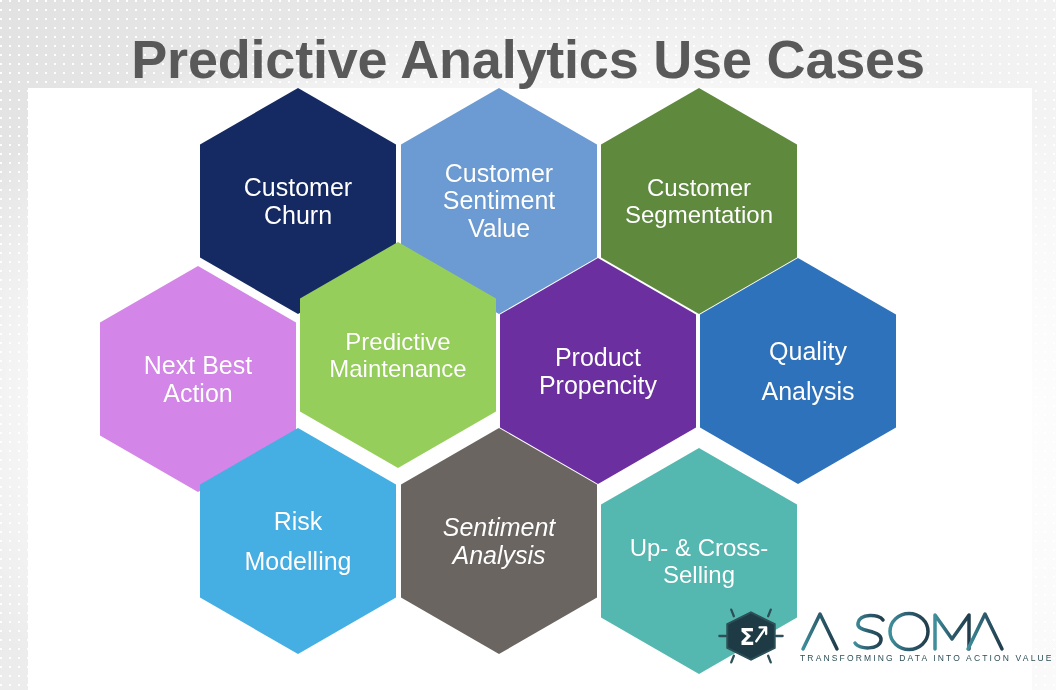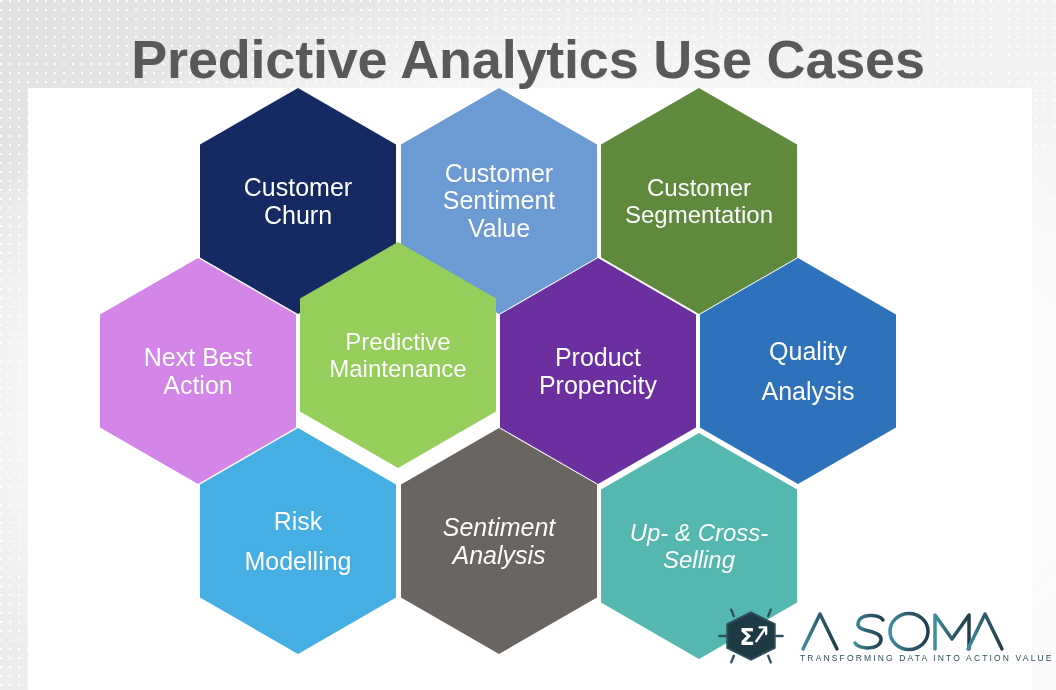--- a/index.html
+++ b/index.html
@@ -146,21 +146,21 @@
         </div>
     </div>
 
     <div class="hex wide" style="left:601px; top:88px; background:#5f8a3e;">
       <div class="label">
           <span style="display:block">Customer</span>
           <span style="display:block">Segmentation</span>
         </div>
     </div>
 
-    <div class="hex" style="left:100px; top:258px; background:#d485e8;">
+    <div class="hex" style="left:100px; top:266px; background:#d485e8;">
       <div class="label">
           <span style="display:block">Next Best</span>
           <span style="display:block">Action</span>
         </div>
     </div>
 
     <div class="hex wide" style="left:300px; top:242px; background:#96ce5c;">
       <div class="label">
           <span style="display:block">Predictive</span>
           <span style="display:block">Maintenance</span>
@@ -188,21 +188,21 @@
         </div>
     </div>
 
     <div class="hex" style="left:401px; top:428px; background:#6b6562;font-style:italic;">
       <div class="label">
           <span style="display:block">Sentiment</span>
           <span style="display:block">Analysis</span>
         </div>
     </div>
 
-    <div class="hex wide" style="left:601px; top:433px; background:#55b8b0;font-style:italic;">
+    <div class="hex wide" style="left:601px; top:448px; background:#55b8b0;">
       <div class="label">
           <span style="display:block">Up- &amp; Cross-</span>
           <span style="display:block">Selling</span>
         </div>
     </div>
 
   </div>
 
   <div id="logo">
 

